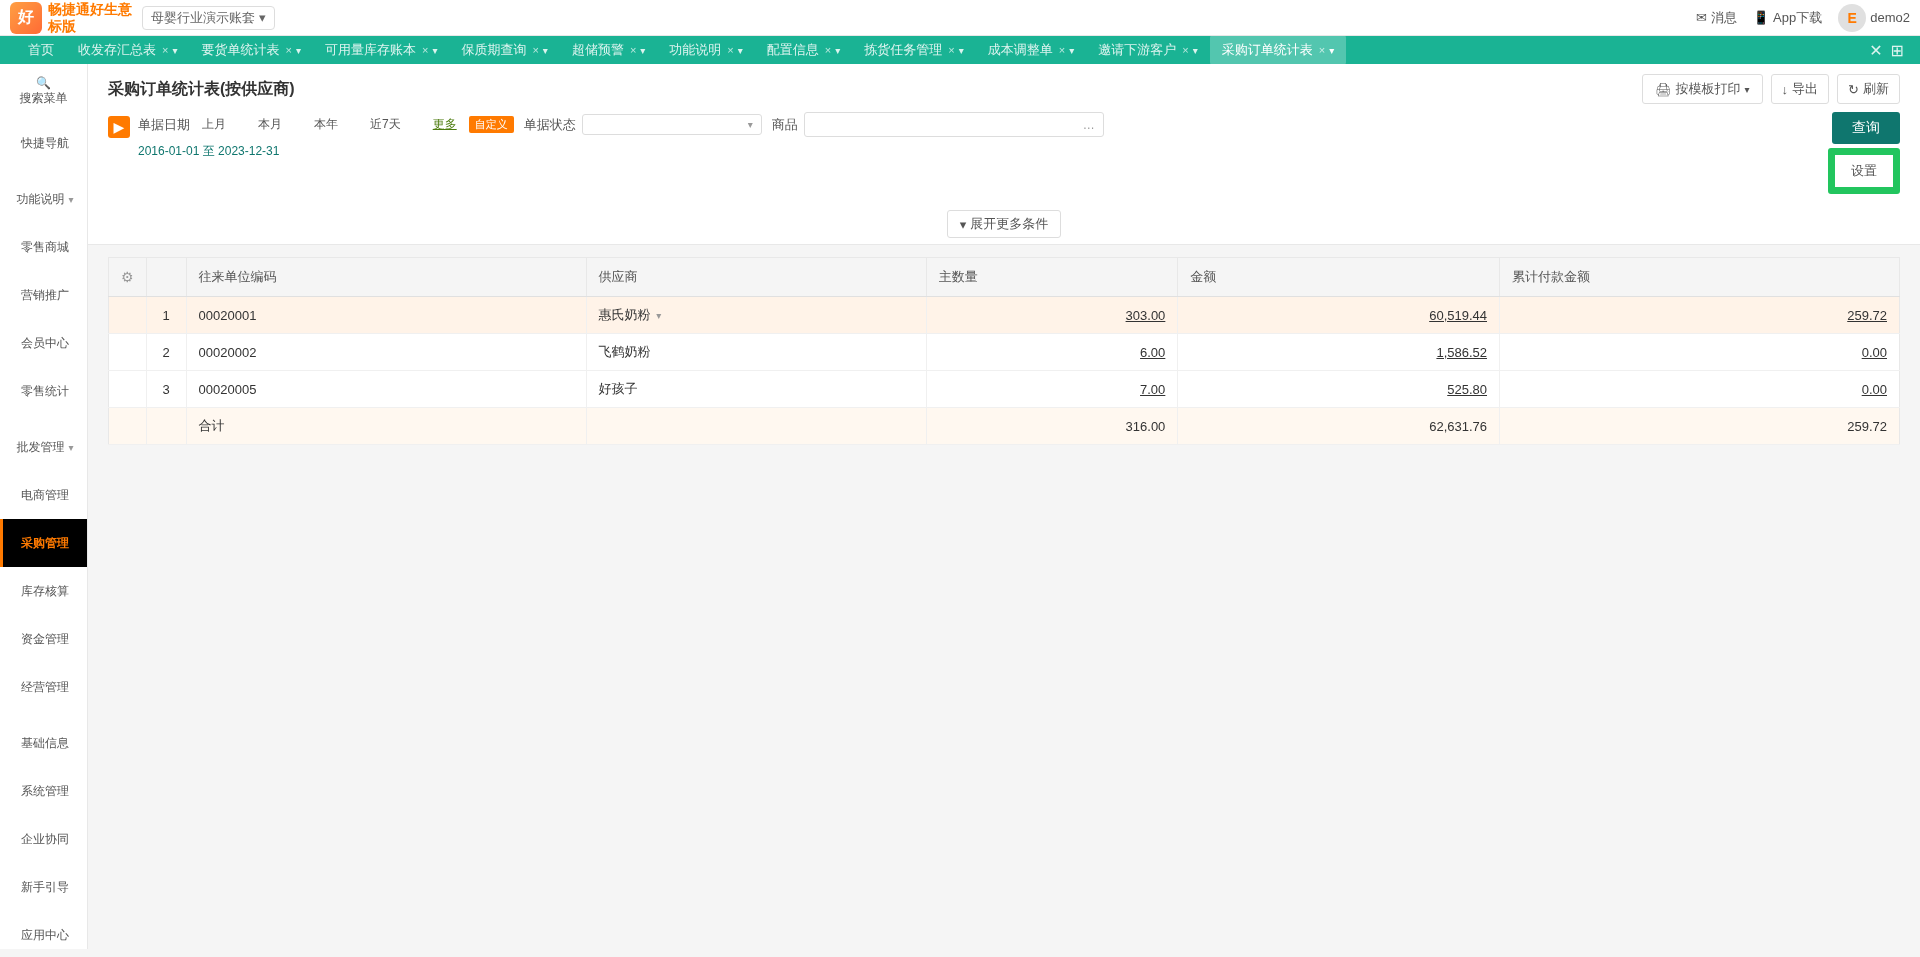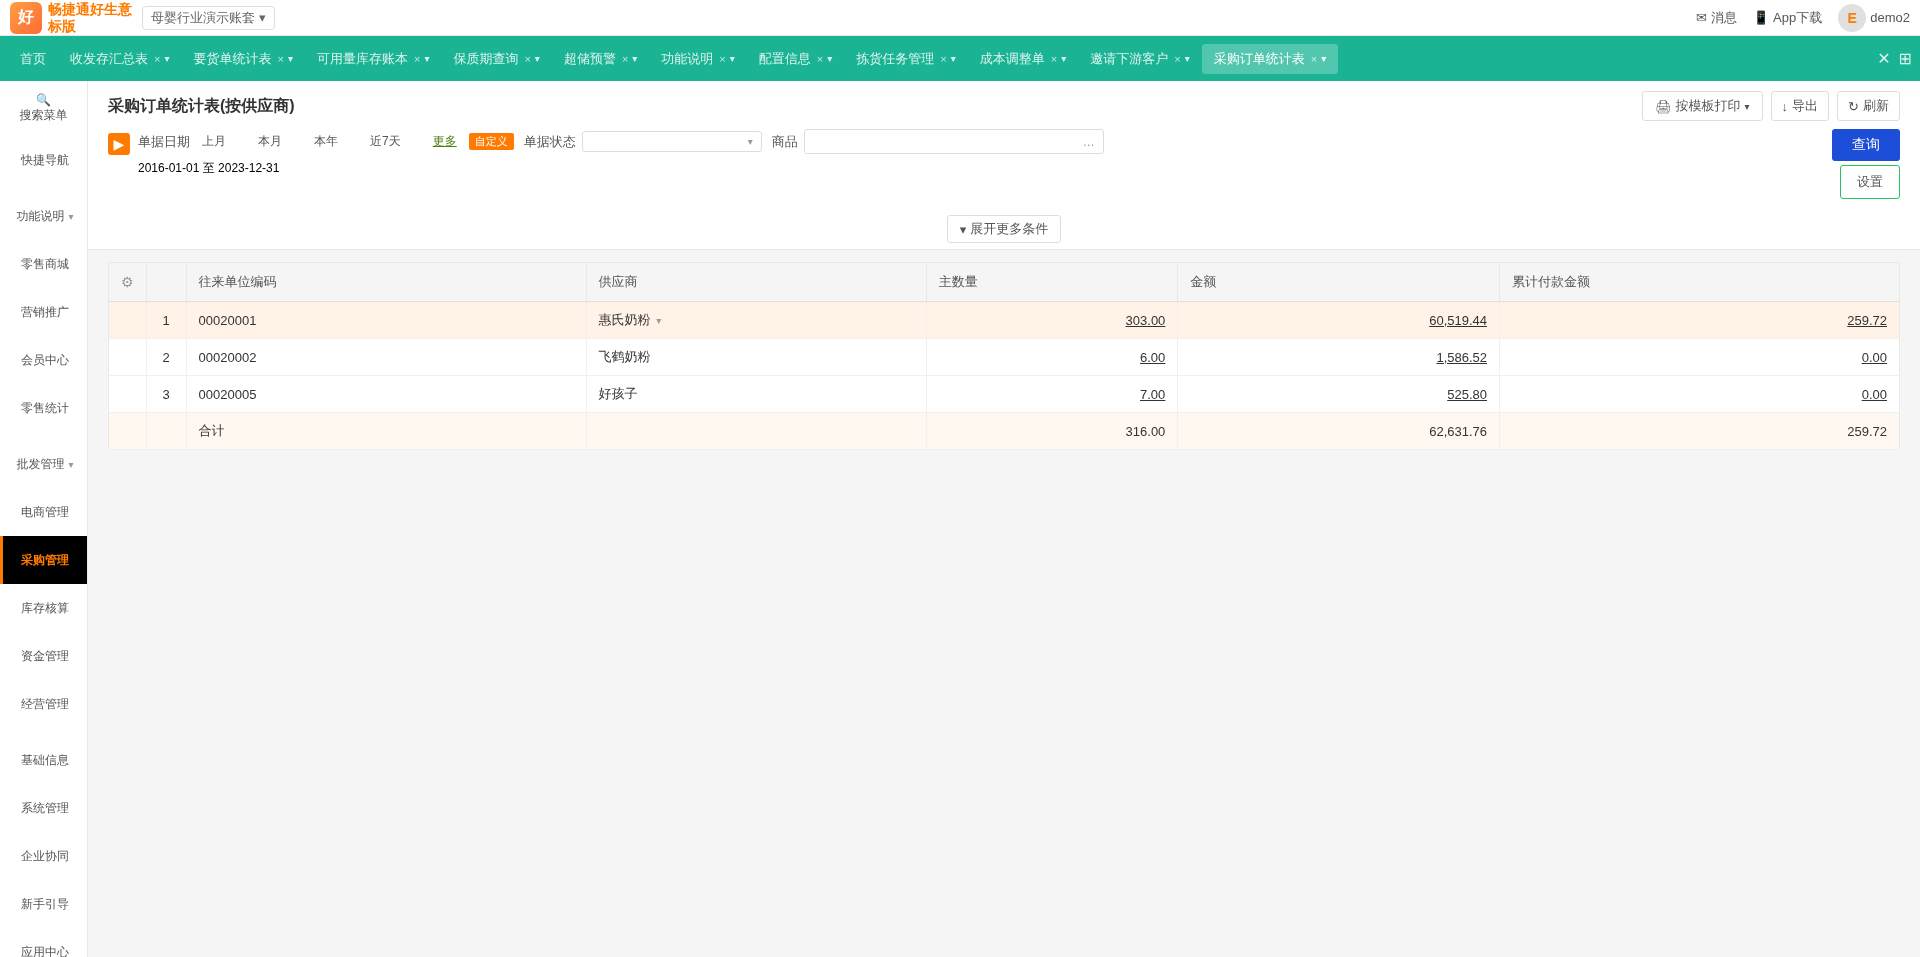--- a/index.html
+++ b/index.html
@@ -9,21 +9,21 @@
     .top-bar { display: flex; align-items: center; height: 36px; background: #fff; border-bottom: 1px solid #e8e8e8; padding: 0 10px; gap: 10px; }
     .logo-area { display: flex; align-items: center; gap: 6px; min-width: 88px; }
     .logo-icon { width: 32px; height: 32px; background: linear-gradient(135deg, #ff9f43, #ff6b35); border-radius: 6px; display: flex; align-items: center; justify-content: center; color: #fff; font-size: 16px; font-weight: bold; }
     .logo-text { font-size: 14px; color: #ff7a00; font-weight: 600; line-height: 1.2; }
     .workspace-selector { display: flex; align-items: center; gap: 4px; color: #666; font-size: 13px; cursor: pointer; border: 1px solid #ddd; border-radius: 4px; padding: 2px 8px; }
     .top-right { margin-left: auto; display: flex; align-items: center; gap: 16px; }
     .top-icon-item { display: flex; align-items: center; gap: 4px; color: #555; font-size: 13px; cursor: pointer; }
     .avatar { width: 28px; height: 28px; border-radius: 50%; background: #e0e0e0; display: flex; align-items: center; justify-content: center; font-size: 12px; color: #888; overflow: hidden; }
 
     
-    .nav-tabs { display: flex; align-items: center; height: 45px; background: #1ab394; padding: 0 8px; overflow: hidden; }
+    .nav-tabs { display: flex; align-items: center; height: 28px; background: #1ab394; padding: 0 16px; overflow: hidden; }
     .nav-tab { display: flex; align-items: center; gap: 4px; padding: 0 12px; height: 30px; color: rgba(255,255,255,0.85); font-size: 13px; cursor: pointer; white-space: nowrap; border-radius: 3px; }
     .nav-tab.active { background: rgba(255,255,255,0.25); color: #fff; font-weight: 500; }
     .nav-tab .close-x { font-size: 11px; color: rgba(255,255,255,0.7); margin-left: 2px; }
     .nav-tab .arrow { font-size: 10px; }
     .nav-tabs-right { margin-left: auto; display: flex; align-items: center; gap: 8px; color: rgba(255,255,255,0.85); }
     .nav-tabs-right span { cursor: pointer; font-size: 16px; }
 
     
     .main-layout { display: flex; height: calc(957px - 36px - 36px); }
 
@@ -48,31 +48,31 @@
     .btn-print .arrow { font-size: 10px; }
     .btn-export { display: flex; align-items: center; gap: 4px; padding: 5px 10px; border: 1px solid #ddd; border-radius: 3px; background: #fff; cursor: pointer; font-size: 13px; color: #555; }
     .btn-refresh { display: flex; align-items: center; gap: 4px; padding: 5px 10px; border: 1px solid #ddd; border-radius: 3px; background: #fff; cursor: pointer; font-size: 13px; color: #555; }
     .filter-toggle { width: 22px; height: 22px; background: #ff7a00; border-radius: 3px; display: flex; align-items: center; justify-content: center; color: #fff; cursor: pointer; font-size: 14px; flex-shrink: 0; }
     .filter-group { display: flex; align-items: center; gap: 6px; }
     .filter-label { font-size: 13px; color: #555; white-space: nowrap; }
     .date-shortcuts { display: flex; align-items: center; gap: 20px; }
     .date-shortcut { padding: 2px 6px; font-size: 12px; color: #555; cursor: pointer; border-radius: 2px; }
     .date-more { padding: 2px 6px; font-size: 12px; color: #4d7c0f; cursor: pointer; text-decoration: underline; }
     .date-custom-badge { background: #ff7a00; color: #fff; font-size: 11px; padding: 1px 6px; border-radius: 2px; cursor: pointer; }
-    .date-range { font-size: 12px; color: #000000; }
+    .date-range { font-size: 12px; color: #0f766e; }
     .filter-select { display: flex; align-items: center; gap: 4px; border: 1px solid #ddd; border-radius: 3px; padding: 4px 8px; min-width: 180px; background: #fff; cursor: pointer; }
     .filter-select-text { flex: 1; font-size: 13px; color: #999; }
     .filter-select .arrow { font-size: 10px; color: #999; }
     .filter-goods { display: flex; align-items: center; gap: 4px; border: 1px solid #ddd; border-radius: 3px; padding: 4px 8px; min-width: 300px; background: #fff; }
     .filter-goods input { border: none; outline: none; font-size: 13px; color: #999; flex: 1; background: transparent; }
     .filter-goods .more-btn { font-size: 12px; color: #999; cursor: pointer; }
     .expand-more-row { display: flex; justify-content: center; align-items: center; padding: 6px 0; background: #fff; }
     .expand-more-btn { display: flex; align-items: center; gap: 4px; font-size: 13px; color: #555; cursor: pointer; border: 1px solid #ddd; border-radius: 3px; padding: 4px 12px; background: #fff; }
-    .btn-query { background: #1d4ed8; color: #fff; border: none; border-radius: 3px; padding: 7px 20px; font-size: 14px; cursor: pointer; white-space: nowrap; }
-    .btn-settings { background: #fff; color: #555; border: 1px solid #22c55e; border-radius: 3px; padding: 7px 16px; font-size: 13px; cursor: pointer; }
+    .btn-query { background: #0f766e; color: #fff; border: none; border-radius: 3px; padding: 7px 20px; font-size: 14px; cursor: pointer; white-space: nowrap; }
+    .btn-settings { background: #fff; color: #555; border: 7px solid #22c55e; border-radius: 3px; padding: 7px 16px; font-size: 13px; cursor: pointer; }
 
     
     .table-wrapper { flex: 1; overflow-y: auto; padding: 12px 20px; }
     .data-table { width: 100%; border-collapse: collapse; background: #fff; border: 1px solid #e8e8e8; }
     .data-table th { background: #f5f5f5; padding: 10px 12px; text-align: left; font-size: 13px; font-weight: 500; color: #555; border-bottom: 1px solid #e0e0e0; border-right: 1px solid #e8e8e8; white-space: nowrap; }
     .data-table th:last-child { border-right: none; }
     .data-table td { padding: 9px 12px; font-size: 13px; color: #333; border-bottom: 1px solid #f0f0f0; border-right: 1px solid #f0f0f0; }
     .data-table td:last-child { border-right: none; }
     .data-table tr.selected td { background: #fff3e8; }
     .td-num { color: #1a9bfc; text-decoration: underline; cursor: pointer; text-align: right; }

